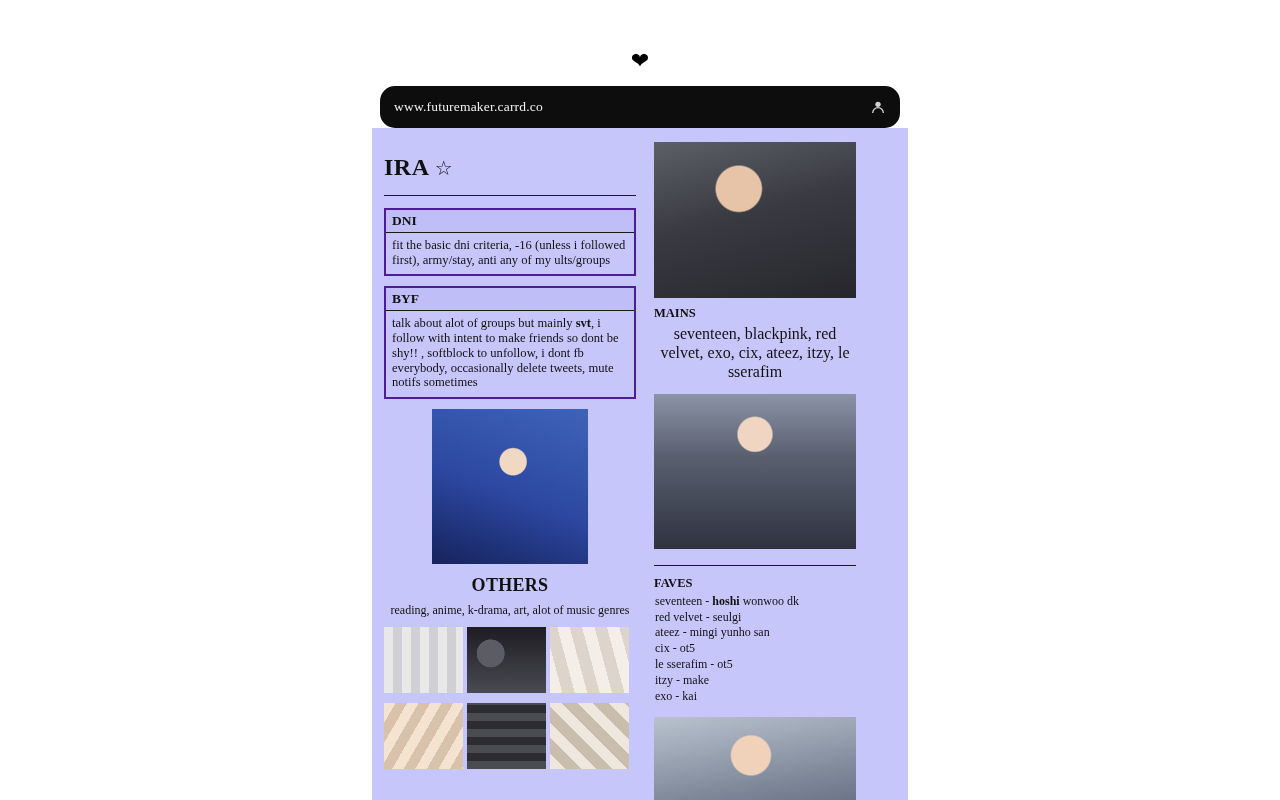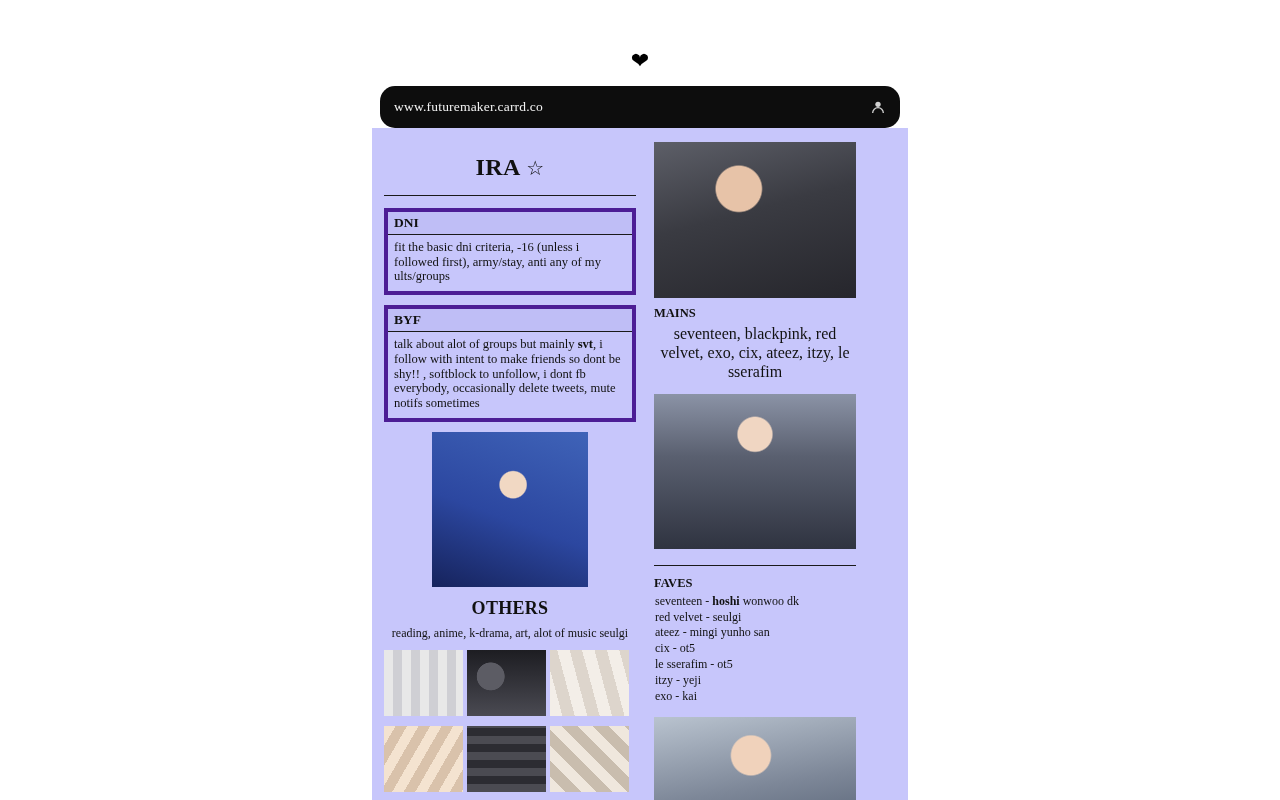--- a/index.html
+++ b/index.html
@@ -74,21 +74,21 @@
   .cols {
     display: flex;
     gap: 18px;
     padding: 14px 12px 0 12px;
   }
   .col-left { width: 252px; }
   .col-right { width: 202px; }
 
   
   .profile-name {
-    text-align: center;
+    text-align: left;
     font-size: 24px;
     font-weight: bold;
     color: #111;
     letter-spacing: 0.5px;
     margin: 12px 0 14px 0;
     font-family: "Liberation Serif", serif;
   }
   .profile-name .star { font-weight: normal; font-size: 20px; }
 
   .bio-lines {
@@ -99,21 +99,21 @@
   }
   .bio-lines div { margin-bottom: 1px; }
 
   .hr {
     border: none;
     border-top: 1px solid #1a1a1a;
     margin: 13px 0 12px 0;
   }
 
   .box {
-    border: 4px solid #4c1d95;
+    border: 2px solid #4c1d95;
     margin-bottom: 10px;
     background: transparent;
   }
   .box-header {
     border-bottom: 1px solid #1a1a1a;
     padding: 3px 6px;
     font-weight: bold;
     font-size: 13.5px;
     color: #111;
     background: #bfbef6;
@@ -263,21 +263,21 @@
         </div>
 
         <div class="box">
           <div class="box-header">BYF</div>
           <div class="box-body"><span>talk about alot of groups but mainly </span><b>svt</b><span>, i follow with intent to make friends so dont be shy!! , softblock to unfollow, i dont fb everybody, occasionally delete tweets, mute notifs sometimes</span></div>
         </div>
 
         <div class="photo photo-left-1 img-c"></div>
 
         <div class="section-title">OTHERS</div>
-        <div class="centered-text">reading, anime, k-drama, art, alot of music seulgi</div>
+        <div class="centered-text">reading, anime, k-drama, art, alot of music genres</div>
 
         <div class="thumb-row">
           <div class="thumb img-e"></div>
           <div class="thumb img-f"></div>
           <div class="thumb img-g"></div>
         </div>
 
         <div class="thumb-row">
           <div class="thumb img-h"></div>
           <div class="thumb img-i"></div>
@@ -297,21 +297,21 @@
 
         <hr class="r-hr">
 
         <div class="r-title">FAVES</div>
         <div class="faves-list">
           <div><span>seventeen - </span><b>hoshi</b><span> wonwoo dk</span></div>
           <div>red velvet - seulgi</div>
           <div>ateez - mingi yunho san</div>
           <div>cix - ot5</div>
           <div>le sserafim - ot5</div>
-          <div>itzy - yeji</div>
+          <div>itzy - make</div>
           <div>exo - kai</div>
         </div>
 
         <div class="photo photo-right-3 img-d"></div>
 
       </div>
 
     </div>
   </div>
 

